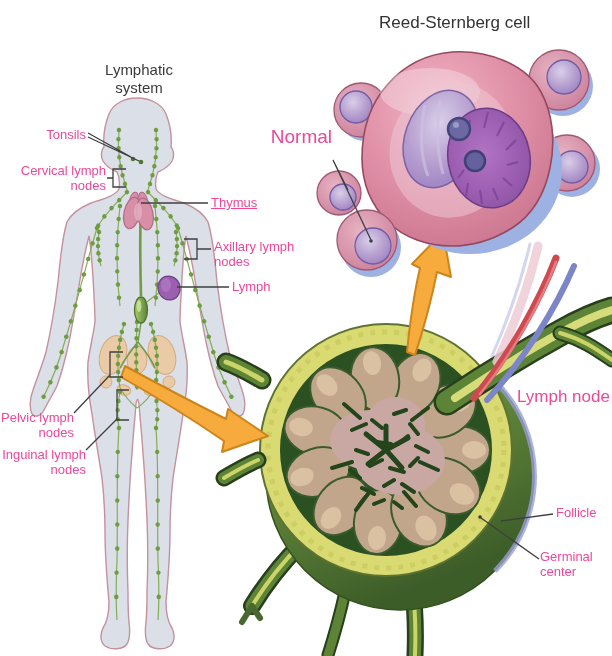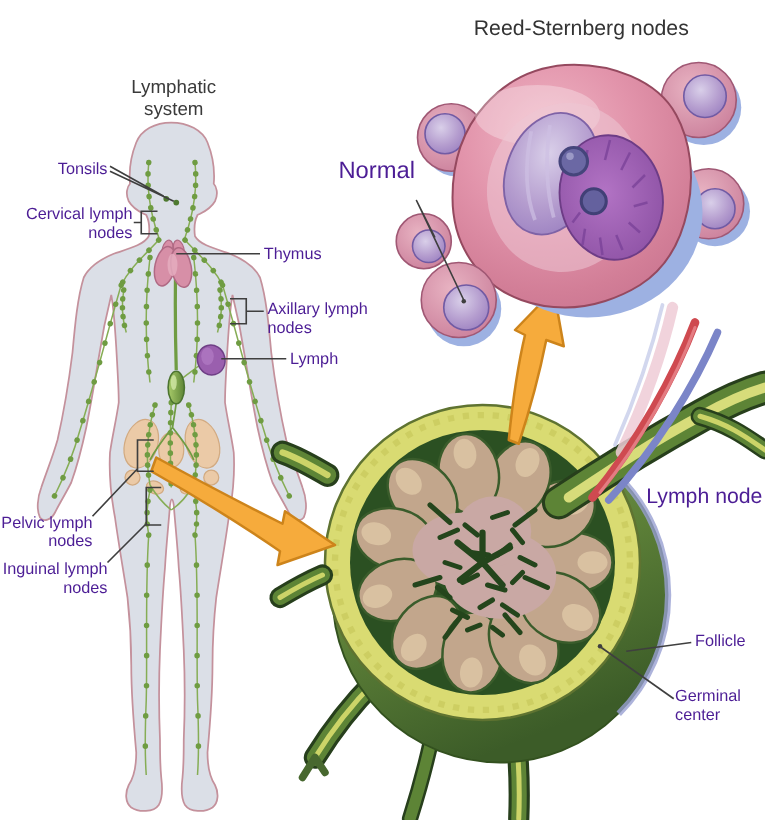--- a/index.html
+++ b/index.html
@@ -1,26 +1,26 @@
 <!DOCTYPE html>
 <html><head>
 <meta charset="utf-8">
 <style>
   html,body{margin:0;padding:0;background:#fff;}
   .stage{position:relative;width:612px;height:656px;background:#ffffff;overflow:hidden;
          font-family:"Liberation Sans",sans-serif;}
   .stage svg{position:absolute;left:0;top:0;}
-  .lbl{position:absolute;color:#4c1d95;font-size:13px;line-height:14.5px;white-space:nowrap;}
+  .lbl{position:absolute;color:#ec4899;font-size:13px;line-height:14.5px;white-space:nowrap;}
   .lbl span{display:block;}
   .t-center{text-align:center;}
   .t-right{text-align:right;}
   .lbl-lymphatic{left:72px;top:61px;width:134px;font-size:15px;line-height:17.5px;color:#3a3a3a;}
   .lbl-tonsils{left:14px;top:128px;width:72px;}
   .lbl-cervical{left:2px;top:164px;width:104px;}
-  .lbl-thymus{left:211px;top:196px;}
+  .lbl-thymus{left:211px;top:196px;text-decoration:underline;}
   .lbl-axillary{left:214px;top:240px;width:92px;}
   .lbl-spleen{left:232px;top:280px;}
   .lbl-pelvic{left:0px;top:410px;width:74px;line-height:15px;}
   .lbl-inguinal{left:0px;top:447px;width:86px;line-height:15px;}
   .lbl-rstitle{left:379px;top:16px;font-size:17px;color:#333;}
   .lbl-normal{left:228px;top:128px;width:104px;font-size:19px;line-height:17px;}
   .lbl-lymphnode{left:517px;top:390px;font-size:17px;}
   .lbl-follicle{left:556px;top:506px;}
   .lbl-germinal{left:540px;top:549px;line-height:15px;}
 </style>
@@ -338,21 +338,21 @@
 </div>
 <div class="lbl lbl-pelvic t-right">
   <span>Pelvic lymph</span>
   <span>nodes</span>
 </div>
 <div class="lbl lbl-inguinal t-right">
   <span>Inguinal lymph</span>
   <span>nodes</span>
 </div>
 <div class="lbl lbl-rstitle">
-  <span>Reed-Sternberg nodes</span>
+  <span>Reed-Sternberg cell</span>
 </div>
 <div class="lbl lbl-normal t-right">
   <span>Normal</span>
 </div>
 <div class="lbl lbl-lymphnode">
   <span>Lymph node</span>
 </div>
 <div class="lbl lbl-follicle">
   <span>Follicle</span>
 </div>

